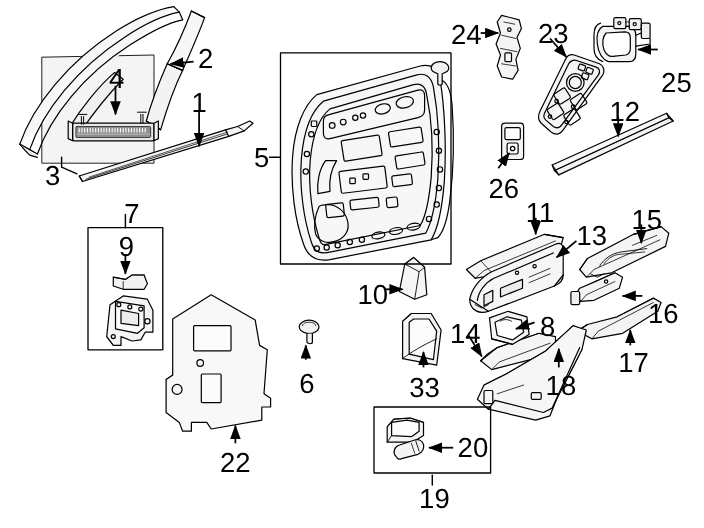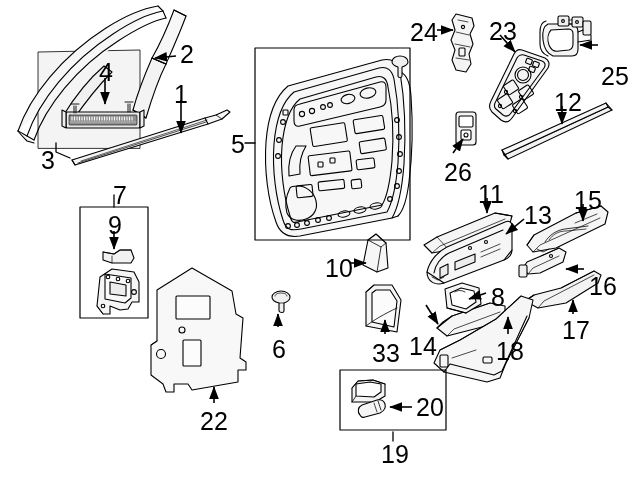--- a/index.html
+++ b/index.html
@@ -407,21 +407,21 @@
   <div class="lbl" style="left:99px;  top:60px;">4</div>
   <div class="lbl" style="left:231px; top:132px;">5</div>
   <div class="lbl" style="left:272px; top:337px;">6</div>
   <div class="lbl" style="left:113px; top:183px;">7</div>
   <div class="lbl" style="left:491px; top:285px;">8</div>
   <div class="lbl" style="left:108px; top:213px;">9</div>
   <div class="lbl" style="left:325px; top:256px;">10</div>
   <div class="lbl" style="left:478px; top:182px;text-align:right;">11</div>
   <div class="lbl" style="left:554px; top:90px;">12</div>
   <div class="lbl" style="left:524px; top:203px;">13</div>
-  <div class="lbl" style="left:409px; top:292px;margin-top:42px;">14</div>
+  <div class="lbl" style="left:409px; top:292px;">14</div>
   <div class="lbl" style="left:574px; top:188px;">15</div>
   <div class="lbl" style="left:589px; top:258px;margin-top:16px;">16</div>
   <div class="lbl" style="left:562px; top:318px;">17</div>
   <div class="lbl" style="left:496px; top:339px;">18</div>
   <div class="lbl" style="left:381px; top:442px;text-align:center;">19</div>
   <div class="lbl" style="left:416px; top:395px;">20</div>
   <div class="lbl" style="left:372px; top:341px;">33</div>
   <div class="lbl" style="left:200px; top:409px;">22</div>
   <div class="lbl" style="left:489px; top:19px;">23</div>
   <div class="lbl" style="left:410px; top:20px;">24</div>

